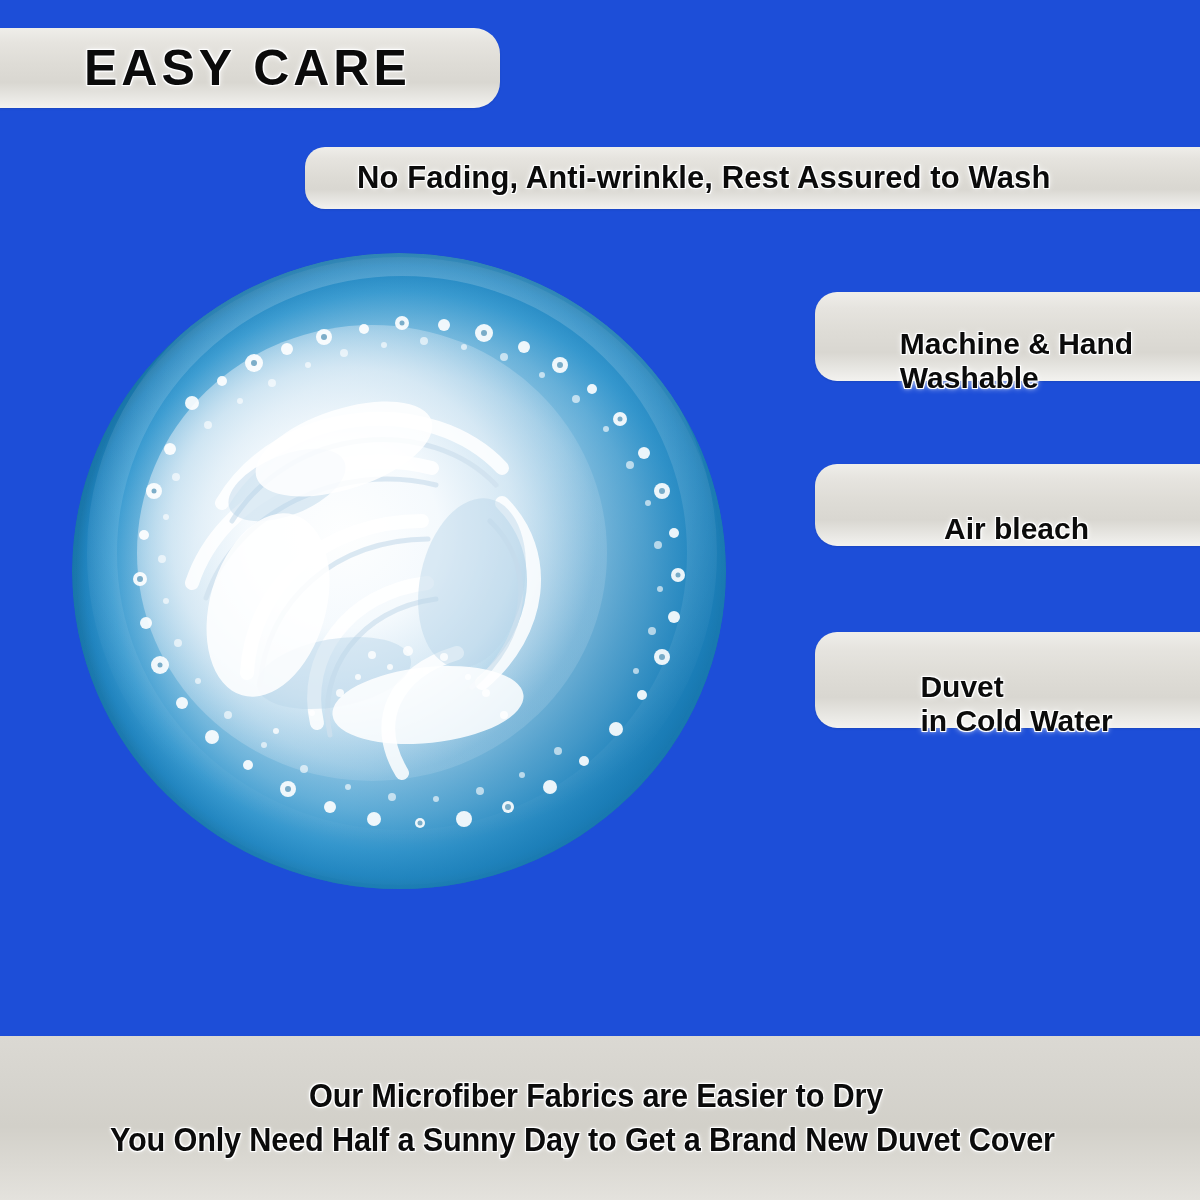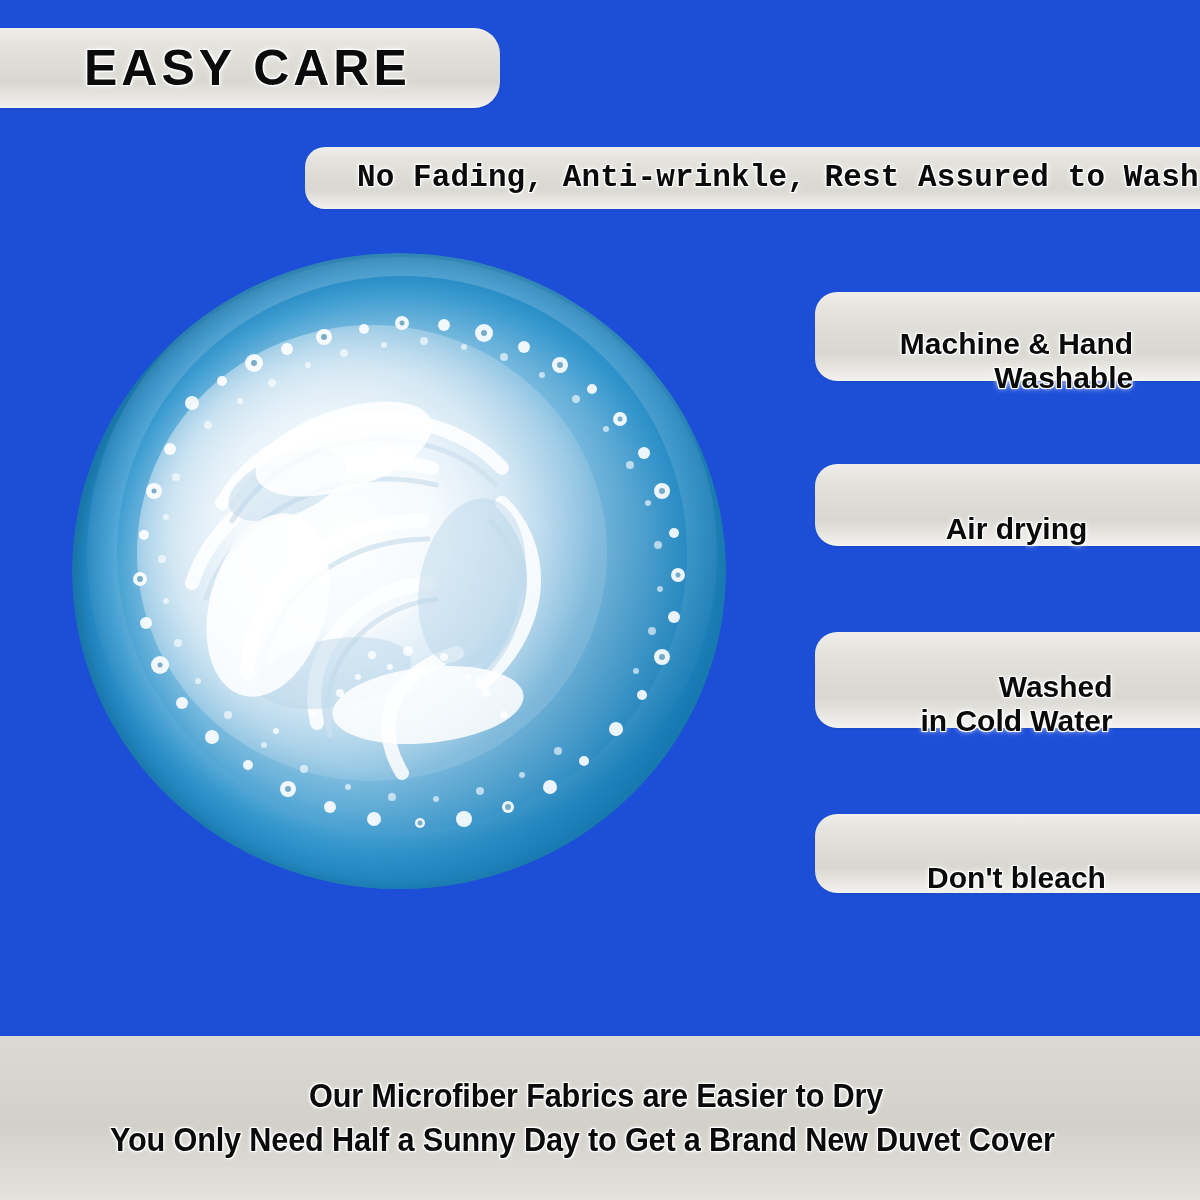--- a/index.html
+++ b/index.html
@@ -69,40 +69,39 @@
 
   
   #subtitle-banner {
     left: 305px;
     top: 147px;
     width: 895px;
     height: 62px;
     border-radius: 20px 0 0 20px;
     padding-left: 52px;
     box-sizing: border-box;
-    font-family: Liberation Mono, monospace;
   }
   #subtitle-banner .banner-text {
     font-size: 31px;
     font-weight: 700;
     letter-spacing: 0.1px;
   }
 
   
   .feature-badge {
     right: 0;
     border-radius: 22px 0 0 22px;
     justify-content: center;
     text-align: center;
     box-sizing: border-box;
   }
   .feature-badge .banner-text {
     font-size: 30px;
     font-weight: 700;
-    text-align: right;
+    text-align: left;
     padding-left: 18px;
     margin-top: 48px;
   }
   #badge-0 { left: 815px; top: 292px;  width: 385px; height: 89px; }
   #badge-1 { left: 815px; top: 464px;  width: 385px; height: 82px; }
   #badge-2 { left: 815px; top: 632px;  width: 385px; height: 96px; }
   #badge-3 { left: 815px; top: 814px;  width: 385px; height: 79px; }
 
   
   #bottom-bar {
@@ -339,28 +338,25 @@
         <ellipse cx="327" cy="318" rx="326" ry="317" fill="none" stroke="#1a7bb2" stroke-opacity="0.35" stroke-width="6"></ellipse>
       </g>
     </svg>
   </div>
 
   <div class="banner feature-badge" id="badge-0">
     <span class="banner-text">Machine &amp; Hand
 Washable</span>
   </div>
   <div class="banner feature-badge" id="badge-1">
-    <span class="banner-text">Air drying</span>
+    <span class="banner-text">Air bleach</span>
   </div>
   <div class="banner feature-badge" id="badge-2">
-    <span class="banner-text">Washed
+    <span class="banner-text">Duvet
 in Cold Water</span>
-  </div>
-  <div class="banner feature-badge" id="badge-3">
-    <span class="banner-text">Don't bleach</span>
   </div>
 
   <div class="banner" id="bottom-bar">
     <span class="banner-text">Our Microfiber Fabrics are Easier to Dry</span>
     <span class="banner-text">You Only Need Half a Sunny Day to Get a Brand New Duvet Cover</span>
   </div>
 
 </div>
 
 </body></html>

